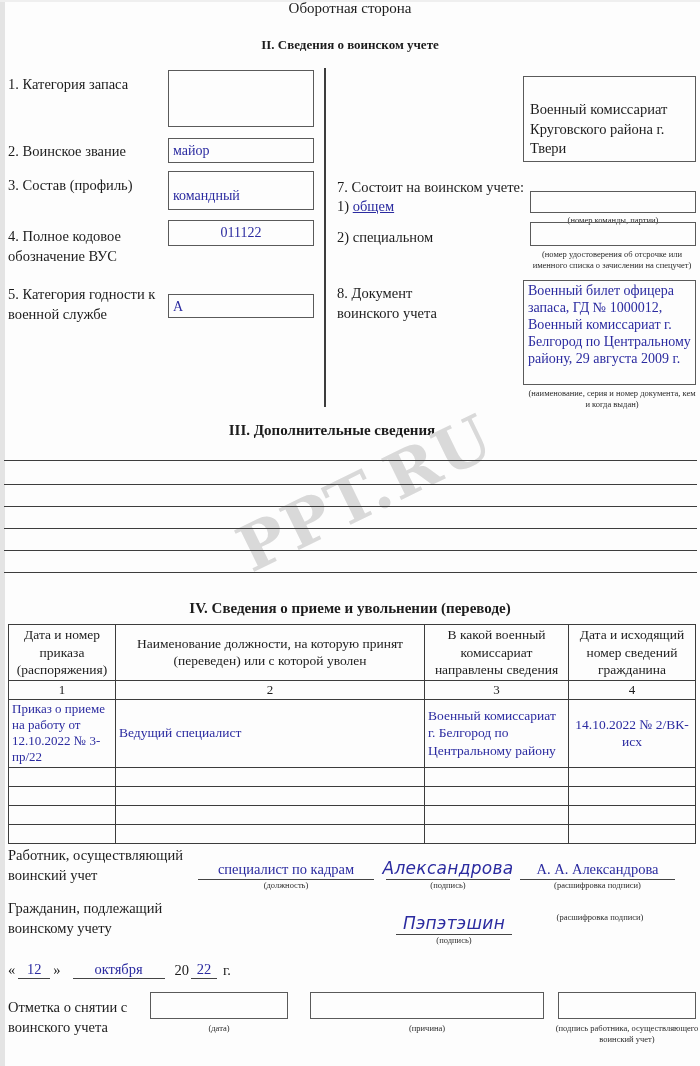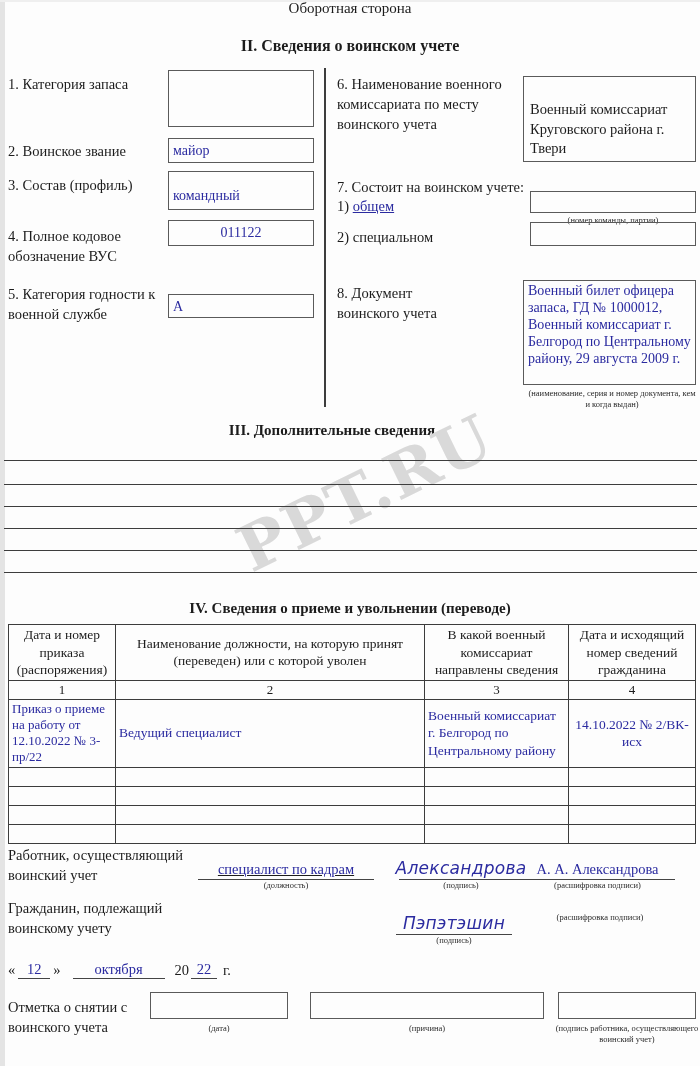--- a/index.html
+++ b/index.html
@@ -5,21 +5,21 @@
   html,body{margin:0;padding:0;background:#ffffff;}
   #page{
     position:relative; width:700px; height:1066px; background:#fdfdfd;
     font-family:"Liberation Serif", serif; color:#1c1c1c; overflow:hidden;
   }
   .edge-left{position:absolute;left:0;top:0;width:5px;height:1066px;background:#e4e4e4;}
   .edge-top{position:absolute;left:0;top:0;width:700px;height:2px;background:#efefef;}
   .abs{position:absolute;}
   .center{text-align:center;}
   .title{font-size:15px;}
-  .h2{font-size:16px;font-weight:bold;}
+  .h2{font-size:13px;font-weight:bold;}
   .h3{font-size:15px;font-weight:bold;}
   .lbl{font-size:14.5px;line-height:1.38;}
   .box{border:1px solid #5a5a5a;background:transparent;box-sizing:border-box;}
   .val{color:#2b2ba0;font-size:14px;line-height:1.25;}
   .blk{color:#1c1c1c;font-size:14.5px;line-height:1.35;}
   .cap{font-size:8.5px;line-height:1.35;color:#2a2a2a;text-align:center;}
   .link{color:#2b2ba0;text-decoration:underline;}
   .rule{position:absolute;height:1px;background:#3d3d3d;}
   .vline{position:absolute;width:1.5px;background:#3d3d3d;}
   .wmark{
@@ -84,40 +84,40 @@
     <div class="val" style="padding:3px 4px;text-align:center;">011122</div>
   </div>
 
   <div class="abs lbl" style="left:8px;top:284px;width:160px;">5. Категория годности к военной службе</div>
   <div class="abs box" style="left:168px;top:294px;width:146px;height:24px;">
     <div class="val" style="padding:3px 4px;">А</div>
   </div>
 
   <div class="vline" style="left:324px;top:68px;height:339px;"></div>
 
-  <div class="abs lbl" style="left:337px;top:74px;width:185px;">6. Наименование военного комиссариата по месту воинского учета</div>
   <div class="abs box" style="left:523px;top:76px;width:173px;height:86px;">
     <div class="blk" style="padding:23px 6px 0 6px;">Военный комиссариат Круговского района г. Твери</div>
   </div>
 
   <div class="abs lbl" style="left:337px;top:177px;width:250px;">7. Состоит на воинском учете:</div>
 
   <div class="abs lbl" style="left:337px;top:196px;width:150px;">
     <span>1)</span>
     <span class="link">общем</span>
   </div>
   <div class="abs box" style="left:530px;top:191px;width:166px;height:22px;">
     <div class="val" style="padding:2px 4px;"></div>
   </div>
   <div class="abs cap" style="left:530px;top:215px;width:166px;">(номер команды, партии)</div>
 
   <div class="abs lbl" style="left:337px;top:227px;width:160px;">2) специальном</div>
   <div class="abs box" style="left:530px;top:222px;width:166px;height:24px;">
     <div class="val" style="padding:2px 4px;"></div>
   </div>
+  <div class="abs cap" style="left:528px;top:249px;width:168px;">(номер удостоверения об отсрочке или именного списка о зачислении на спецучет)</div>
 
   <div class="abs lbl" style="left:337px;top:283px;width:125px;">8. Документ воинского учета</div>
   <div class="abs box" style="left:523px;top:280px;width:173px;height:105px;">
     <div class="val" style="padding:1px 4px;font-size:14px;line-height:17px;">Военный билет офицера запаса, ГД № 1000012, Военный комиссариат г. Белгород по Центральному району, 29 августа 2009 г.</div>
   </div>
   <div class="abs cap" style="left:528px;top:388px;width:168px;">(наименование, серия и номер документа, кем и когда выдан)</div>
 
   <div class="abs center h3" style="left:16px;top:422px;width:632px;">III. Дополнительные сведения</div>
 
   <div class="abs wmark" style="left:228px;top:456px;">PPT.RU</div>
@@ -182,27 +182,27 @@
           <td></td>
           <td></td>
           <td></td>
         </tr>
   </tbody>
     </table>
 
   <div class="abs lbl" style="left:8px;top:845px;width:190px;">Работник, осуществляющий воинский учет</div>
 
   <div class="sigcell" style="left:198px;top:858px;width:176px;">
-    <div class="line" style="height:22px;text-decoration:underline;">
+    <div class="line" style="height:22px;">
       <span class="sigval">специалист по кадрам</span>
     </div>
     <div class="cap">(должность)</div>
   </div>
 
-  <div class="sigcell" style="left:386px;top:852px;width:124px;margin-left:13px;">
+  <div class="sigcell" style="left:386px;top:852px;width:124px;">
     <div class="line" style="height:28px;">
       <span class="script">Александрова</span>
     </div>
     <div class="cap">(подпись)</div>
   </div>
 
   <div class="sigcell" style="left:520px;top:858px;width:155px;">
     <div class="line" style="height:22px;">
       <span class="sigval">А. А. Александрова</span>
     </div>

